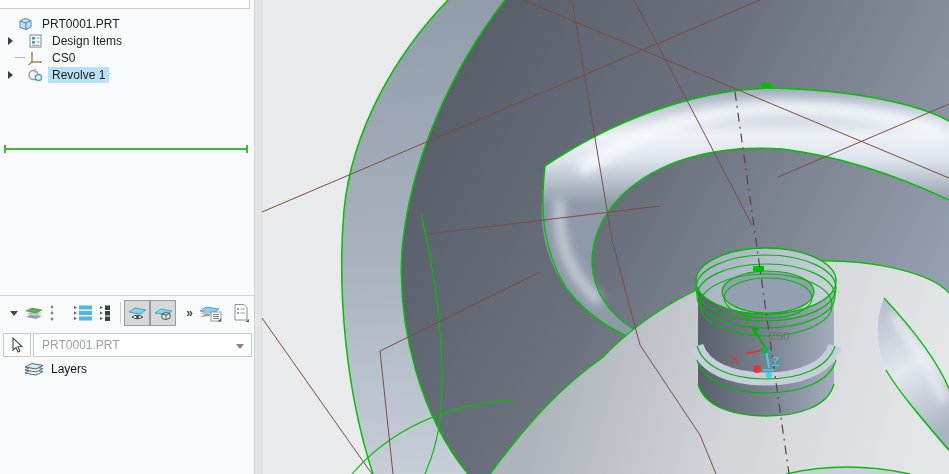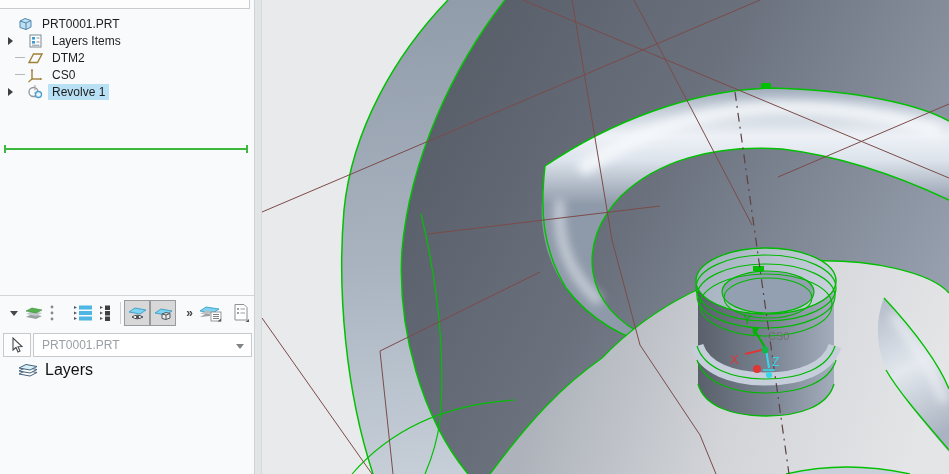--- a/index.html
+++ b/index.html
@@ -30,21 +30,21 @@
   .tbtn{border:1px solid transparent;background:transparent;padding:1px;display:flex;align-items:center;justify-content:center;height:26px;}
   .tbtn.pressed{background:#d8d8d8;border:1px solid #979b9c;}
   .vsep{width:1px;height:22px;background:#cfd2d3;margin:0 3px;}
   .chev{font-size:12px;color:#3f4448;font-weight:bold;margin:0 4px 0 10px;}
   .selector-row{display:flex;align-items:center;margin:3px 2px 0 3px;height:24px;}
   .cursor-btn{width:28px;height:24px;border:1px solid #c6cacb;background:#fdfdfd;display:flex;align-items:center;justify-content:center;padding:0;}
   .combo{flex:1;height:24px;border:1px solid #c6cacb;background:#fff;display:flex;align-items:center;margin-left:2px;padding-left:8px;position:relative;}
   .combo-text{color:#9aa0a3;font-size:12px;}
   .combo-caret{position:absolute;right:7px;top:10px;width:0;height:0;
        border-left:4px solid transparent;border-right:4px solid transparent;border-top:5px solid #7f8487;}
-  .layers-row{display:flex;align-items:center;margin-top:4px;padding-left:18px;font-size:16px;color:#111;}
+  .layers-row{display:flex;align-items:center;margin-top:4px;padding-left:24px;font-size:12px;color:#111;}
   .layers-row svg{margin-right:7px;}
   
   .splitter{width:8px;flex:0 0 8px;background:#e2e5e6;border-left:1px solid #cfd2d3;border-right:1px solid #d6d9da;}
   .viewport{flex:1;position:relative;background:#e9eaec;}
   .viewport svg{display:block;}
 </style>
 </head>
 <body>
 
 <div class="app">
@@ -70,34 +70,24 @@
           </span>
         <span class="slot-conn"></span>
         <svg class="ticon" viewBox="0 0 17 16">
           <rect x="3" y="2" width="11" height="12" fill="#fff" stroke="#7a8a94" stroke-width="1"></rect>
           <rect x="5" y="4" width="3" height="2.6" fill="#3d9bd1"></rect>
           <rect x="5" y="8" width="3" height="2.6" fill="#3d9bd1"></rect>
           <line x1="9.5" y1="5" x2="12.5" y2="5" stroke="#8a949c" stroke-width="1"></line>
           <line x1="9.5" y1="9" x2="12.5" y2="9" stroke="#8a949c" stroke-width="1"></line>
           <line x1="5" y1="12.2" x2="12.5" y2="12.2" stroke="#8a949c" stroke-width="1"></line>
         </svg>
-        <span class="tlabel">Layers Items</span>
-      </div>
-
-
-      <div class="trow">
-        <span class="slot-exp"></span>
-        <span class="slot-conn">
-            <span class="conn-dash"></span>
-          </span>
-        <svg class="ticon" viewBox="0 0 17 16">
-          <polygon points="2,12.5 6.5,4 15,4 10.5,12.5" fill="none" stroke="#a07f35" stroke-width="1.4"></polygon>
-        </svg>
-        <span class="tlabel">DTM2</span>
-      </div>
+        <span class="tlabel">Design Items</span>
+      </div>
+
+
 
 
       <div class="trow">
         <span class="slot-exp"></span>
         <span class="slot-conn">
             <span class="conn-dash"></span>
           </span>
         <svg class="ticon" viewBox="0 0 17 16">
           <line x1="5" y1="12" x2="5" y2="3" stroke="#a07f35" stroke-width="1.4"></line>
           <line x1="5" y1="12" x2="14" y2="12" stroke="#a07f35" stroke-width="1.4"></line>

